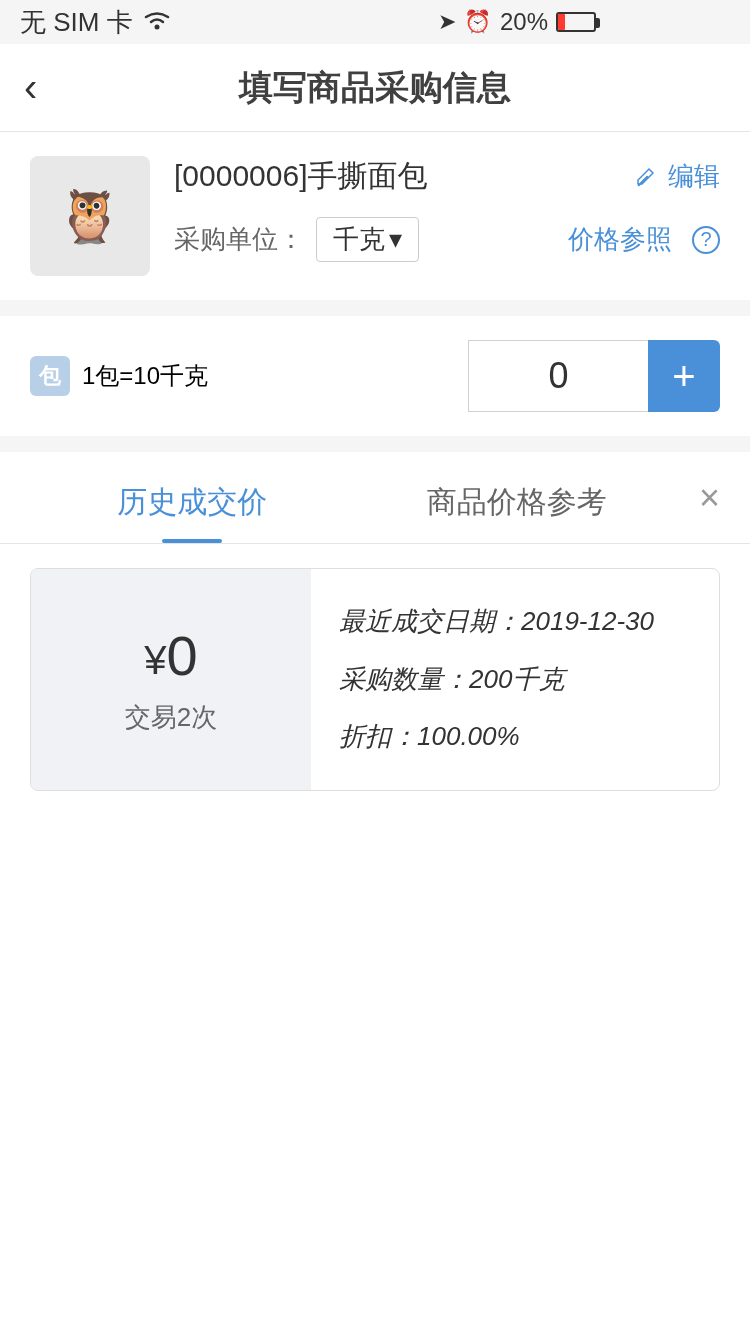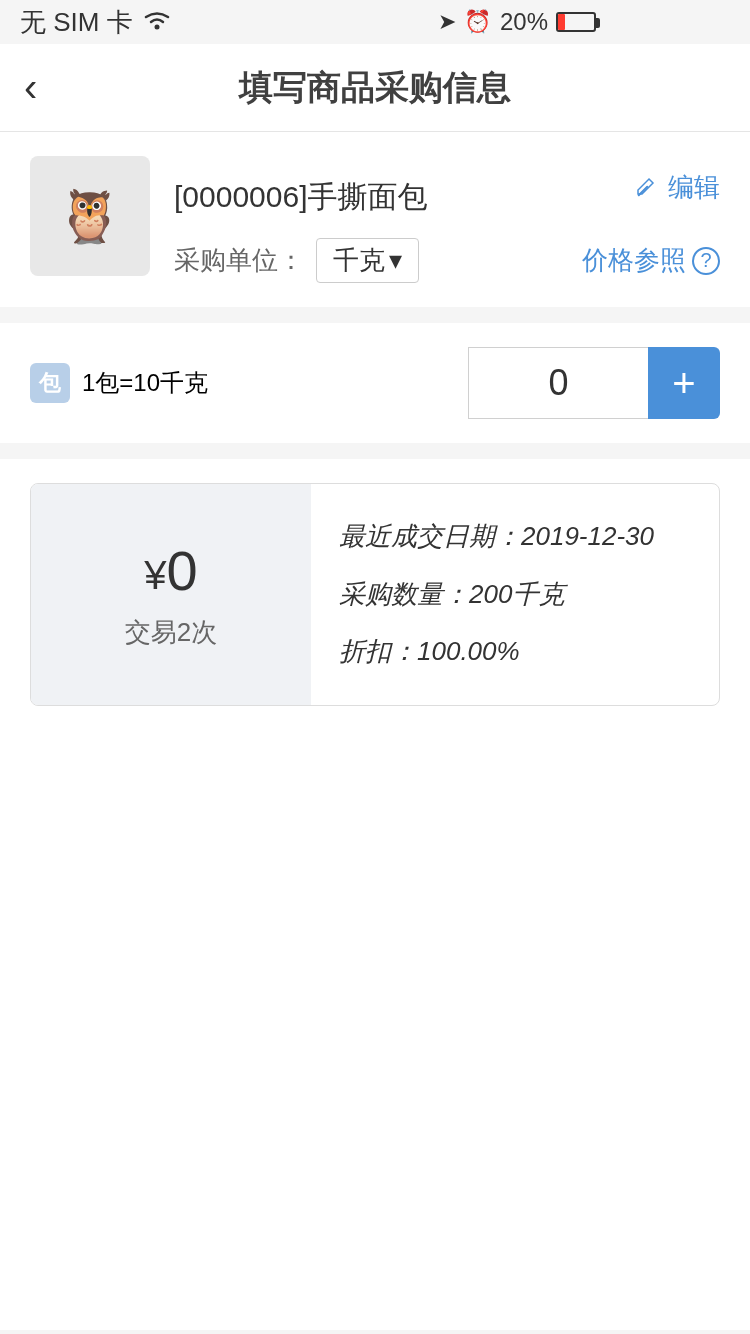--- a/index.html
+++ b/index.html
@@ -124,21 +124,20 @@
     .product-info-top {
       display: flex;
       align-items: center;
       justify-content: space-between;
       margin-bottom: 20px;
     }
     .product-name {
       font-size: 30px;
       color: #333;
       font-weight: 500;
-      margin-top: 21px;
     }
     .edit-btn {
       color: #4a90d9;
       font-size: 26px;
       display: flex;
       align-items: center;
       gap: 12px;
       cursor: pointer;
     }
     .product-info-bottom {
@@ -163,21 +162,21 @@
       display: flex;
       align-items: center;
       gap: 4px;
       cursor: pointer;
     }
     .price-ref {
       color: #4a90d9;
       font-size: 26px;
       display: flex;
       align-items: center;
-      gap: 6px;
+      gap: 20px;
       cursor: pointer;
     }
 
     
     .quantity-section {
       background: #fff;
       margin-top: 16px;
       padding: 24px 30px;
       display: flex;
       align-items: center;
@@ -398,20 +397,30 @@
     </div>
     <span class="qty-hint">1包=10千克</span>
   </div>
   <div class="qty-input-group">
     <input class="qty-input" type="text" value="0" style="">
     <button class="qty-plus">+</button>
   </div>
 </div>
 
 <div class="tabs-section">
+  <div class="tabs-header">
+    <div class="tab-item active">
+      <span>历史成交价</span>
+      <div class="tab-underline"></div>
+    </div>
+    <div class="tab-item inactive">
+      <span>商品价格参考</span>
+    </div>
+    <span class="tab-close">×</span>
+  </div>
 
   <div class="tab-content">
     <div class="price-card">
       <div class="price-card-left">
         <div class="price-amount">
           <span style="font-size:40px;vertical-align:middle;">¥</span><span>0</span>
         </div>
         <div class="price-trades">交易2次</div>
       </div>
       <div class="price-card-right">

